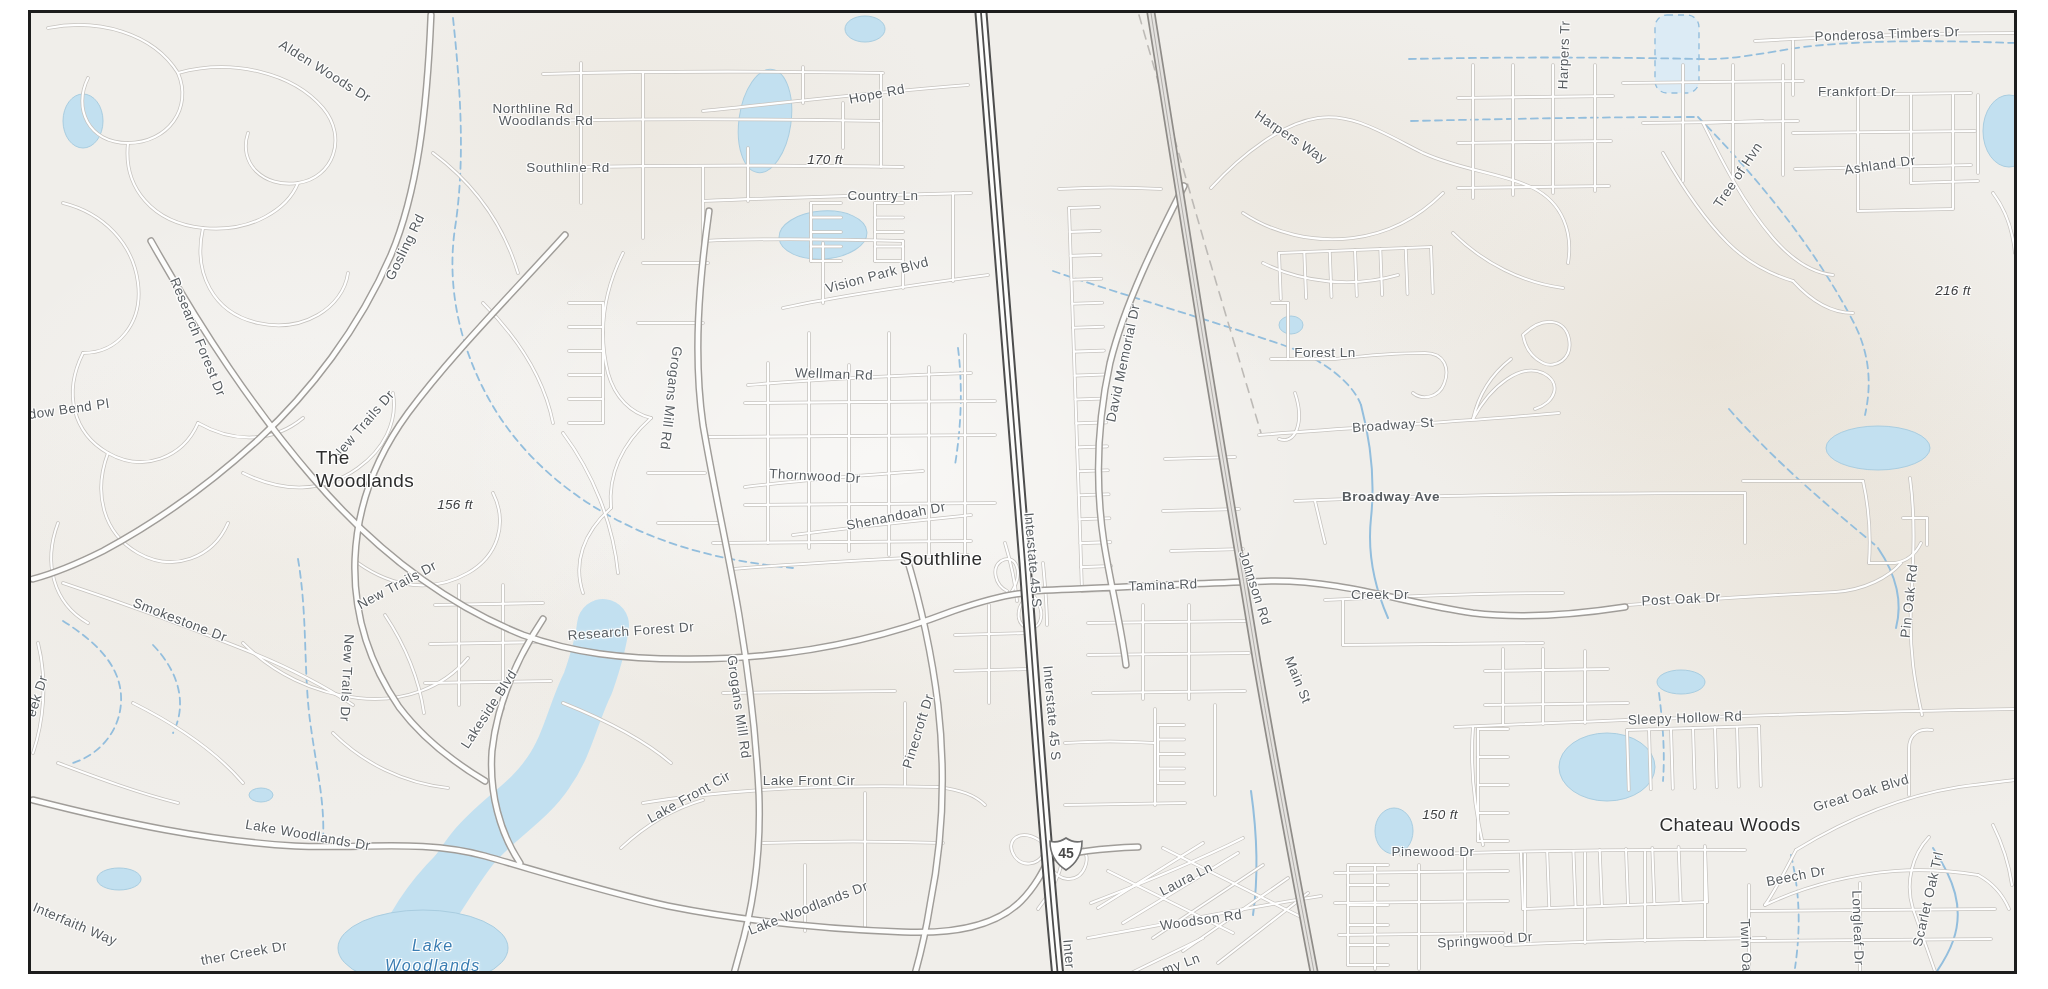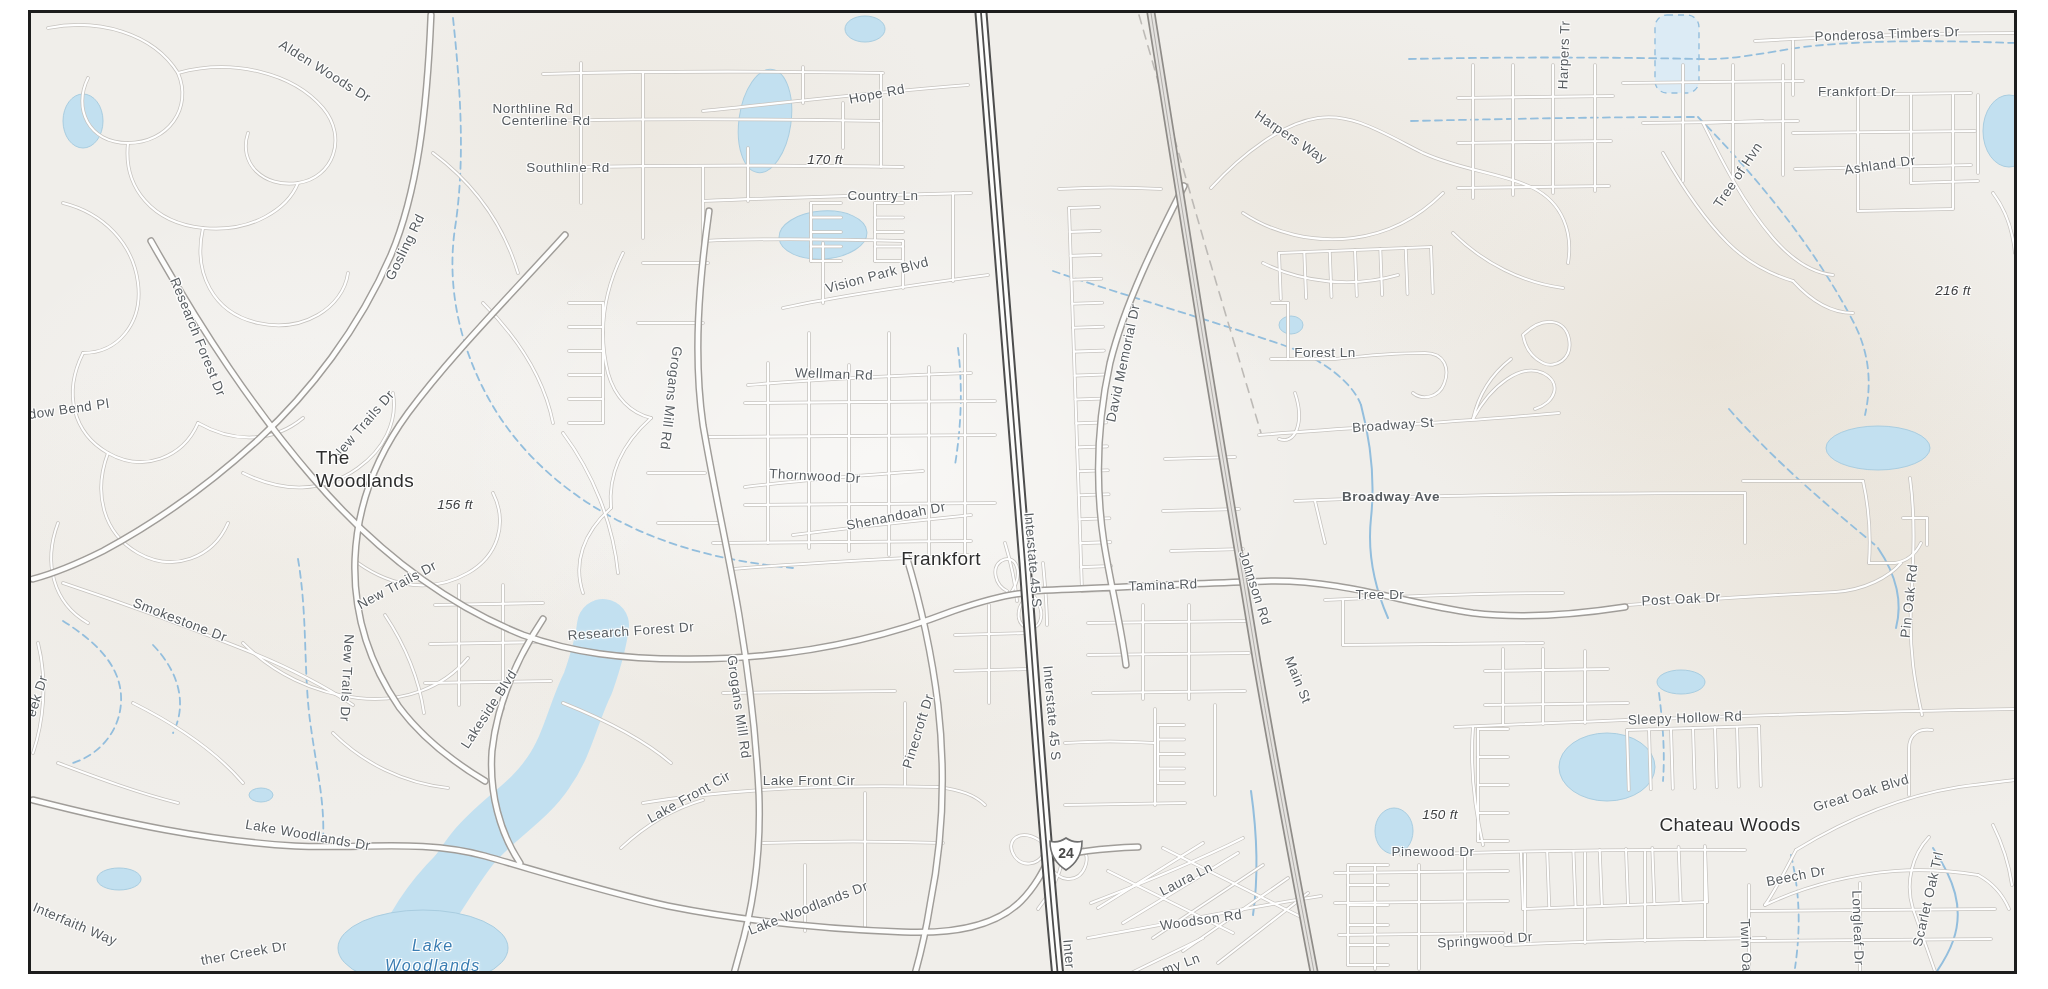--- a/index.html
+++ b/index.html
@@ -631,21 +631,21 @@
         <path d="M1148,10 C1165,120 1183,230 1200,335 C1218,445 1236,550 1254,660 C1274,775 1294,880 1312,974" fill="none" stroke="#8f8c88" stroke-width="9" stroke-linecap="round" stroke-linejoin="round"></path>
         <path d="M1148,10 C1165,120 1183,230 1200,335 C1218,445 1236,550 1254,660 C1274,775 1294,880 1312,974" fill="none" stroke="#e4e2df" stroke-width="5.6" stroke-linecap="round" stroke-linejoin="round"></path>
         <path d="M1148,10 C1165,120 1183,230 1200,335 C1218,445 1236,550 1254,660 C1274,775 1294,880 1312,974" fill="none" stroke="#b0adaa" stroke-width="1" stroke-linecap="round" stroke-linejoin="round"></path>
         <path d="M978,10 C995,210 1010,400 1022,560 C1032,700 1042,840 1055,974" fill="none" stroke="#4d4d4d" stroke-width="13" stroke-linecap="round" stroke-linejoin="round"></path>
         <path d="M978,10 C995,210 1010,400 1022,560 C1032,700 1042,840 1055,974" fill="none" stroke="#fdfdfc" stroke-width="9" stroke-linecap="round" stroke-linejoin="round"></path>
         <path d="M978,10 C995,210 1010,400 1022,560 C1032,700 1042,840 1055,974" fill="none" stroke="#4d4d4d" stroke-width="1.8" stroke-linecap="round" stroke-linejoin="round"></path>
       </svg>
     <div id="labels">
         <div class="lbl street" style="left: 322px; top: 68px; transform: translate(-50%, -50%) rotate(32deg);">Alden Woods Dr</div>
         <div class="lbl street" style="left: 530px; top: 70px; transform: translate(-50%, -50%) rotate(0deg); margin-top: 35px;">Northline Rd</div>
-        <div class="lbl street" style="left: 543px; top: 117px; transform: translate(-50%, -50%) rotate(0deg);">Centerline Rd</div>
+        <div class="lbl street" style="left: 543px; top: 117px; transform: translate(-50%, -50%) rotate(0deg);">Woodlands Rd</div>
         <div class="lbl street" style="left: 565px; top: 164px; transform: translate(-50%, -50%) rotate(0deg);">Southline Rd</div>
         <div class="lbl street" style="left: 874px; top: 91px; transform: translate(-50%, -50%) rotate(-11deg);">Hope Rd</div>
         <div class="lbl street" style="left: 880px; top: 192px; transform: translate(-50%, -50%) rotate(0deg);">Country Ln</div>
         <div class="lbl street" style="left: 874px; top: 272px; transform: translate(-50%, -50%) rotate(-15deg);">Vision Park Blvd</div>
         <div class="lbl street" style="left: 402px; top: 244px; transform: translate(-50%, -50%) rotate(-64deg);">Gosling Rd</div>
         <div class="lbl street" style="left: 195px; top: 334px; transform: translate(-50%, -50%) rotate(68deg);">Research Forest Dr</div>
         <div class="lbl street" style="left: 66px; top: 406px; transform: translate(-50%, -50%) rotate(-8deg);">dow Bend Pl</div>
         <div class="lbl street" style="left: 360px; top: 422px; transform: translate(-50%, -50%) rotate(-49deg);">New Trails Dr</div>
         <div class="lbl street" style="left: 394px; top: 582px; transform: translate(-50%, -50%) rotate(-28deg);">New Trails Dr</div>
         <div class="lbl street" style="left: 344px; top: 675px; transform: translate(-50%, -50%) rotate(93deg);">New Trails Dr</div>
@@ -667,21 +667,21 @@
         <div class="lbl street" style="left: 1066px; top: 951px; transform: translate(-50%, -50%) rotate(85deg);">Inter</div>
         <div class="lbl street" style="left: 1120px; top: 360px; transform: translate(-50%, -50%) rotate(-78deg);">David Memorial Dr</div>
         <div class="lbl street" style="left: 1160px; top: 582px; transform: translate(-50%, -50%) rotate(-2deg);">Tamina Rd</div>
         <div class="lbl street" style="left: 1252px; top: 585px; transform: translate(-50%, -50%) rotate(72deg);">Johnson Rd</div>
         <div class="lbl street" style="left: 1295px; top: 677px; transform: translate(-50%, -50%) rotate(68deg);">Main St</div>
         <div class="lbl street" style="left: 1288px; top: 134px; transform: translate(-50%, -50%) rotate(34deg);">Harpers Way</div>
         <div class="lbl street" style="left: 1561px; top: 52px; transform: translate(-50%, -50%) rotate(-88deg);">Harpers Tr</div>
         <div class="lbl street" style="left: 1322px; top: 349px; transform: translate(-50%, -50%) rotate(0deg);">Forest Ln</div>
         <div class="lbl street" style="left: 1390px; top: 422px; transform: translate(-50%, -50%) rotate(-4deg);">Broadway St</div>
         <div class="lbl street" style="left: 1388px; top: 493px; transform: translate(-50%, -50%) rotate(0deg); font-weight: bold;">Broadway Ave</div>
-        <div class="lbl street" style="left: 1377px; top: 591px; transform: translate(-50%, -50%) rotate(0deg);">Tree Dr</div>
+        <div class="lbl street" style="left: 1377px; top: 591px; transform: translate(-50%, -50%) rotate(0deg);">Creek Dr</div>
         <div class="lbl street" style="left: 1678px; top: 596px; transform: translate(-50%, -50%) rotate(-3deg);">Post Oak Dr</div>
         <div class="lbl street" style="left: 1906px; top: 598px; transform: translate(-50%, -50%) rotate(-84deg);">Pin Oak Rd</div>
         <div class="lbl street" style="left: 1682px; top: 715px; transform: translate(-50%, -50%) rotate(-2deg);">Sleepy Hollow Rd</div>
         <div class="lbl street" style="left: 1858px; top: 790px; transform: translate(-50%, -50%) rotate(-17deg);">Great Oak Blvd</div>
         <div class="lbl street" style="left: 1793px; top: 873px; transform: translate(-50%, -50%) rotate(-11deg);">Beech Dr</div>
         <div class="lbl street" style="left: 1743px; top: 942px; transform: translate(-50%, -50%) rotate(88deg);">Twin Oa</div>
         <div class="lbl street" style="left: 1855px; top: 925px; transform: translate(-50%, -50%) rotate(88deg);">Longleaf Dr</div>
         <div class="lbl street" style="left: 1925px; top: 896px; transform: translate(-50%, -50%) rotate(-77deg);">Scarlet Oak Trl</div>
         <div class="lbl street" style="left: 1482px; top: 937px; transform: translate(-50%, -50%) rotate(-4deg);">Springwood Dr</div>
         <div class="lbl street" style="left: 1430px; top: 848px; transform: translate(-50%, -50%) rotate(0deg);">Pinewood Dr</div>
@@ -690,29 +690,29 @@
         <div class="lbl street" style="left: 1178px; top: 961px; transform: translate(-50%, -50%) rotate(-20deg);">my Ln</div>
         <div class="lbl street" style="left: 1884px; top: 31px; transform: translate(-50%, -50%) rotate(-2deg);">Ponderosa Timbers Dr</div>
         <div class="lbl street" style="left: 1854px; top: 88px; transform: translate(-50%, -50%) rotate(0deg);">Frankfort Dr</div>
         <div class="lbl street" style="left: 1877px; top: 162px; transform: translate(-50%, -50%) rotate(-8deg);">Ashland Dr</div>
         <div class="lbl street" style="left: 1735px; top: 172px; transform: translate(-50%, -50%) rotate(-56deg);">Tree of Hvn</div>
         <div class="lbl street" style="left: 831px; top: 371px; transform: translate(-50%, -50%) rotate(2deg);">Wellman Rd</div>
         <div class="lbl street" style="left: 812px; top: 473px; transform: translate(-50%, -50%) rotate(3deg);">Thornwood Dr</div>
         <div class="lbl street" style="left: 893px; top: 513px; transform: translate(-50%, -50%) rotate(-11deg);">Shenandoah Dr</div>
         <div class="lbl place" style="left: 362px; top: 466px; transform: translate(-50%, -50%) rotate(0deg);">The
 Woodlands</div>
-        <div class="lbl place" style="left: 938px; top: 556px; transform: translate(-50%, -50%) rotate(0deg);">Frankfort</div>
+        <div class="lbl place" style="left: 938px; top: 556px; transform: translate(-50%, -50%) rotate(0deg);">Southline</div>
         <div class="lbl place" style="left: 1727px; top: 822px; transform: translate(-50%, -50%) rotate(0deg);">Chateau Woods</div>
         <div class="lbl water" style="left: 430px; top: 953px; transform: translate(-50%, -50%) rotate(0deg);">Lake
 Woodlands</div>
         <div class="lbl elevation" style="left: 822px; top: 156px; transform: translate(-50%, -50%) rotate(0deg);">170 ft</div>
         <div class="lbl elevation" style="left: 452px; top: 501px; transform: translate(-50%, -50%) rotate(0deg);">156 ft</div>
         <div class="lbl elevation" style="left: 1437px; top: 811px; transform: translate(-50%, -50%) rotate(0deg); font-style: italic;">150 ft</div>
         <div class="lbl elevation" style="left: 1950px; top: 287px; transform: translate(-50%, -50%) rotate(0deg);">216 ft</div>
       </div>
     <div class="shield" id="shield" style="left: 1063px; top: 851px;">
       <svg width="36" height="36" viewBox="0 0 36 36">
         <path d="M18 2 C23 5.5 29 6.5 34 5.2 C34 15 31.5 25.5 18 34 C4.5 25.5 2 15 2 5.2 C7 6.5 13 5.5 18 2 Z" fill="#ffffff" stroke="#6f6f6f" stroke-width="1.6"></path>
       </svg>
-      <div class="num">24</div>
+      <div class="num">45</div>
     </div>
   </div>
 </div>
 
 </body></html>

